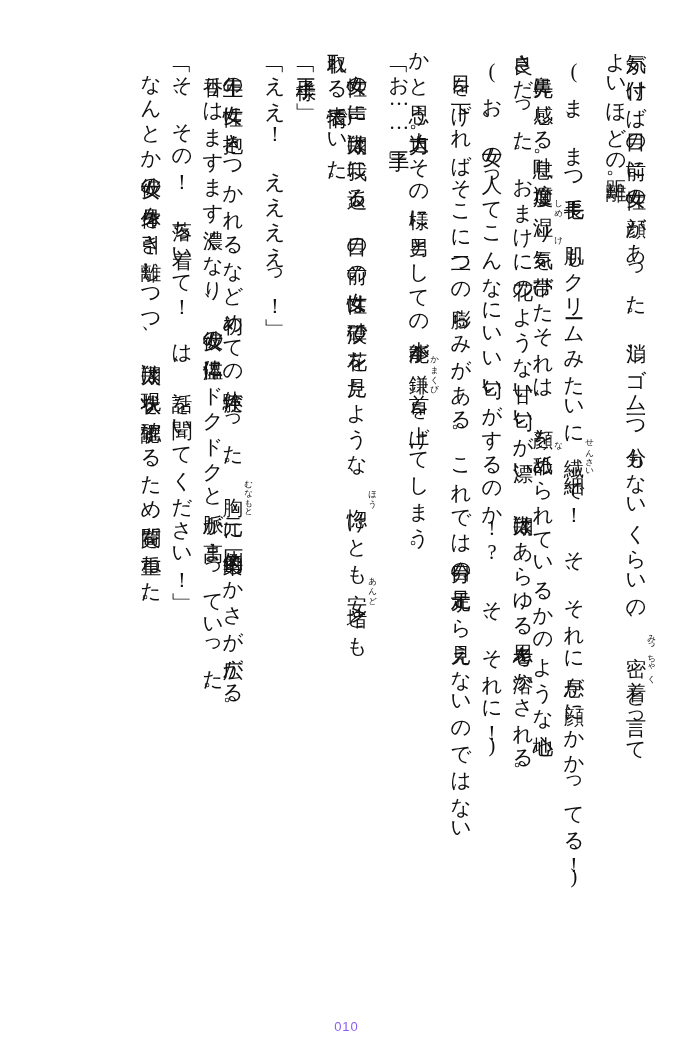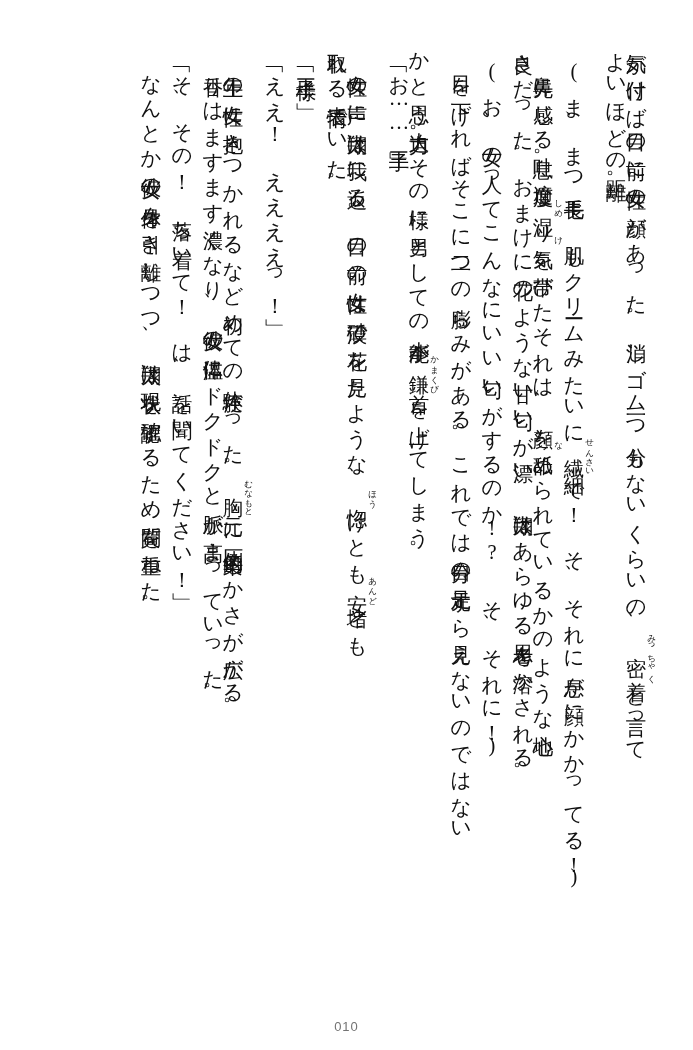--- a/index.html
+++ b/index.html
@@ -71,21 +71,21 @@
 
   #page-number {
     position: absolute;
     bottom: 16px;
     left: 0;
     width: 693px;
     text-align: center;
     font-size: 13px;
     letter-spacing: 1px;
     font-family: "Liberation Sans", sans-serif;
-    color: #737373;
+    color: #8b5cf6;
   }
 </style>
 </head>
 <body>
 
 <div id="page">
 
   <div id="text-area">
 
     <div class="col">

